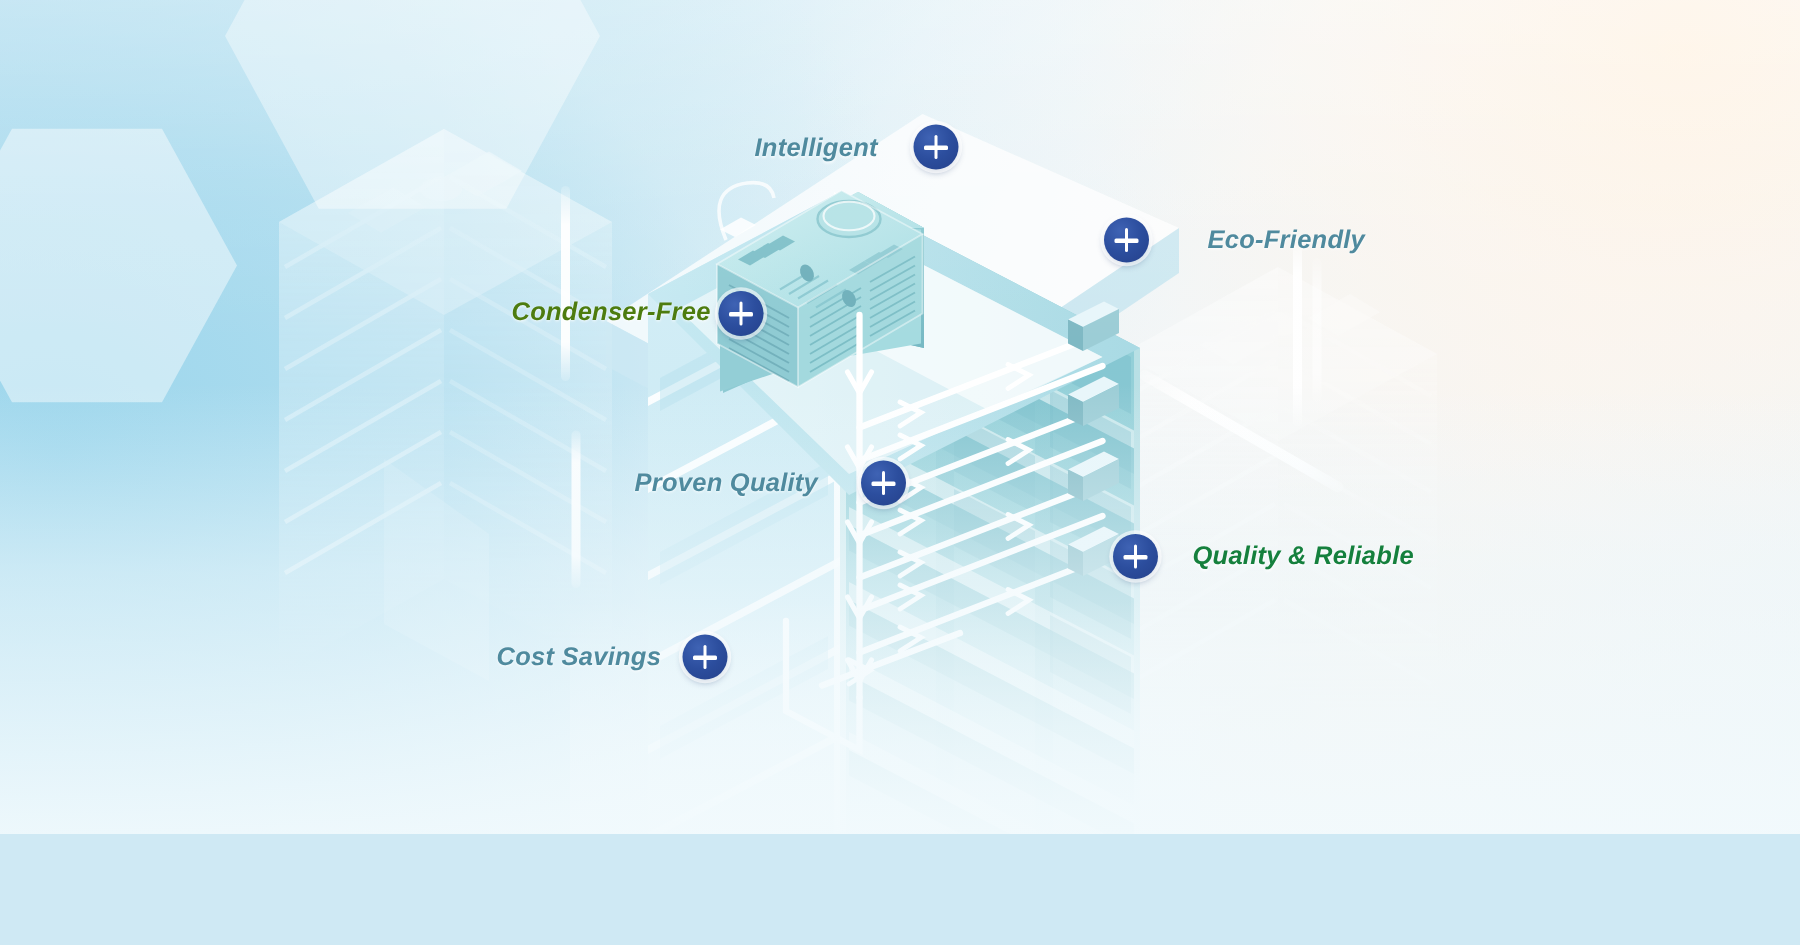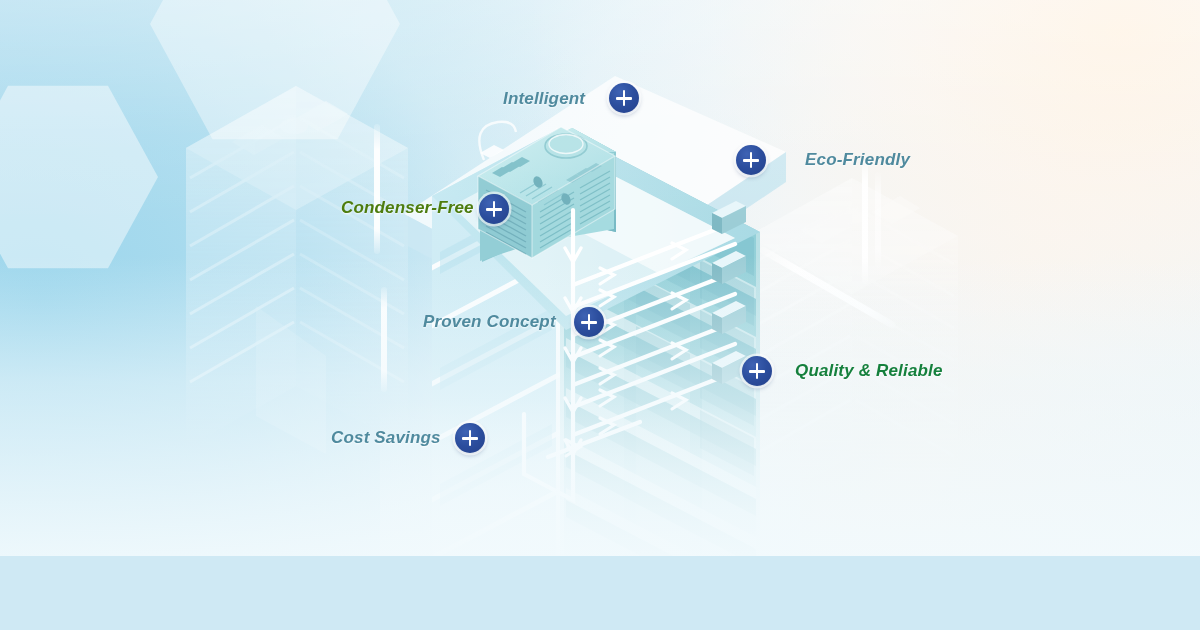--- a/index.html
+++ b/index.html
@@ -485,21 +485,21 @@
   <div class="bg-bottom-wash"></div>
   <div class="bg-top-wash"></div>
 
   <div id="hotspot-layer">
       <div class="lbl" style="left: 503px; top: 89px; color: rgb(79, 138, 158);">Intelligent</div>
       <div class="plus" title="Intelligent" style="left: 609px; top: 83px;"></div>
       <div class="lbl" style="left: 789px; top: 150px; color: rgb(79, 138, 158); margin-left: 16px;">Eco-Friendly</div>
       <div class="plus" title="Eco-Friendly" style="left: 736px; top: 145px;"></div>
       <div class="lbl" style="left: 330px; top: 198px; color: #4d7c0f; margin-left: 11px;">Condenser-Free</div>
       <div class="plus" title="Condenser-Free" style="left: 479px; top: 194px;"></div>
-      <div class="lbl" style="left: 423px; top: 312px; color: rgb(79, 138, 158);">Proven Concept</div>
+      <div class="lbl" style="left: 423px; top: 312px; color: rgb(79, 138, 158);">Proven Quality</div>
       <div class="plus" title="Proven Concept" style="left: 574px; top: 307px;"></div>
       <div class="lbl" style="left: 795px; top: 361px; color: #15803d;">Quality &amp; Reliable</div>
       <div class="plus" title="Quality &amp; Reliable" style="left: 742px; top: 356px;"></div>
       <div class="lbl" style="left: 331px; top: 428px; color: rgb(79, 138, 158); text-align: right;">Cost Savings</div>
       <div class="plus" title="Cost Savings" style="left: 455px; top: 423px;"></div>
     </div>
 
 </div>
 
 </body></html>

